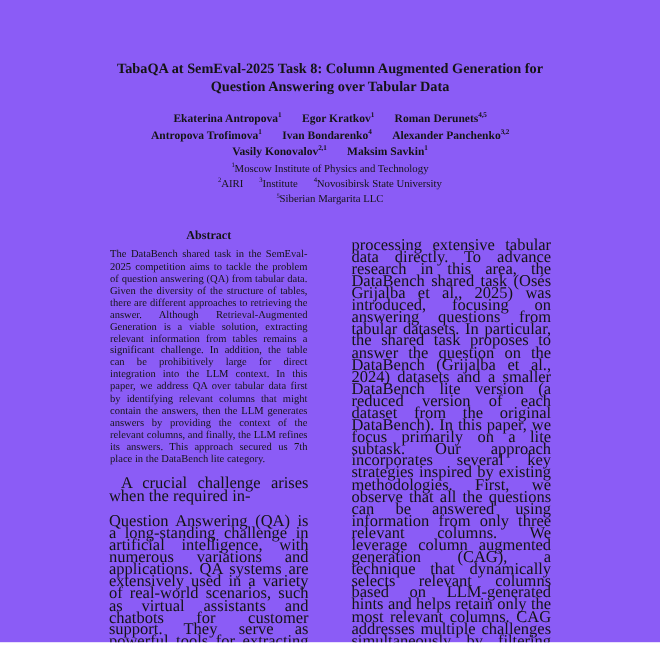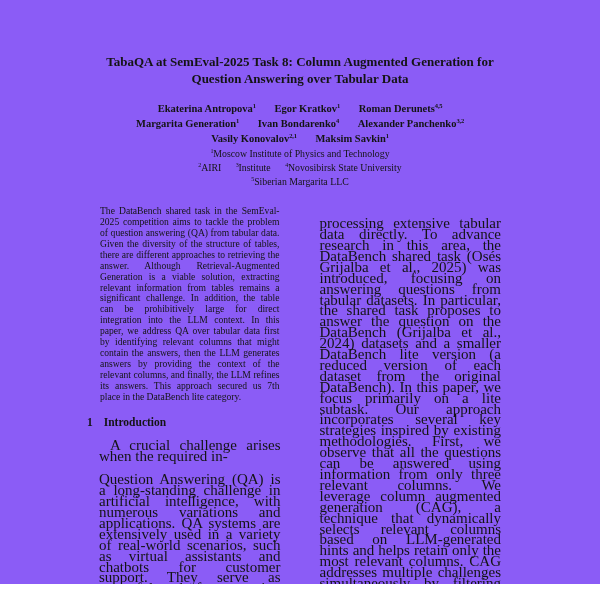--- a/index.html
+++ b/index.html
@@ -110,21 +110,21 @@
 
   <h1 class="title">TabaQA at SemEval-2025 Task 8: Column Augmented Generation for Question Answering over Tabular Data</h1>
 
   <div class="authors">
     <div class="author-line">
       <span class="author"><span>Ekaterina Antropova</span><sup>1</sup></span>
       <span class="author"><span>Egor Kratkov</span><sup>1</sup></span>
       <span class="author"><span>Roman Derunets</span><sup>4,5</sup></span>
     </div>
     <div class="author-line">
-      <span class="author"><span>Margarita Generation</span><sup>1</sup></span>
+      <span class="author"><span>Antropova Trofimova</span><sup>1</sup></span>
       <span class="author"><span>Ivan Bondarenko</span><sup>4</sup></span>
       <span class="author"><span>Alexander Panchenko</span><sup>3,2</sup></span>
     </div>
     <div class="author-line">
       <span class="author"><span>Vasily Konovalov</span><sup>2,1</sup></span>
       <span class="author"><span>Maksim Savkin</span><sup>1</sup></span>
     </div>
   </div>
 
   <div class="affiliations">
@@ -138,25 +138,23 @@
     </div>
     <div class="affiliation-line">
       <span class="affiliation"><sup>5</sup><span>Siberian Margarita LLC</span></span>
     </div>
   </div>
 
 
   <div class="columns">
 
     <div class="col">
+      <div class="abstract-heading">Abstract</div>
       <p class="abstract-text">The DataBench shared task in the SemEval-2025 competition aims to tackle the problem of question answering (QA) from tabular data. Given the diversity of the structure of tables, there are different approaches to retrieving the answer. Although Retrieval-Augmented Generation is a viable solution, extracting relevant information from tables remains a significant challenge. In addition, the table can be prohibitively large for direct integration into the LLM context. In this paper, we address QA over tabular data first by identifying relevant columns that might contain the answers, then the LLM generates answers by providing the context of the relevant columns, and finally, the LLM refines its answers. This approach secured us 7th place in the DataBench lite category.</p>
 
-      <h2 class="section-heading">
-        <span class="sec-num">1</span><span>Introduction</span>
-      </h2>
 
       <p class="body-par indent">A crucial challenge arises when the required in-</p>
       <p class="body-par">Question Answering (QA) is a long-standing challenge in artificial intelligence, with numerous variations and applications. QA systems are extensively used in a variety of real-world scenarios, such as virtual assistants and chatbots for customer support. They serve as powerful tools for extracting relevant information from large and diverse datasets.</p>
     </div>
 
     <div class="col">
       <p class="body-par">processing extensive tabular data directly. To advance research in this area, the DataBench shared task (Osés Grijalba et al., 2025) was introduced, focusing on answering questions from tabular datasets. In particular, the shared task proposes to answer the question on the DataBench (Grijalba et al., 2024) datasets and a smaller DataBench lite version (a reduced version of each dataset from the original DataBench). In this paper, we focus primarily on a lite subtask. Our approach incorporates several key strategies inspired by existing methodologies. First, we observe that all the questions can be answered using information from only three relevant columns. We leverage column augmented generation (CAG), a technique that dynamically selects relevant columns based on LLM-generated hints and helps retain only the most relevant columns. CAG addresses multiple challenges simultaneously by filtering out irrelevant columns, reducing noise, and significantly shrinking the table size, which enhances model efficiency. We then explore the effect of several prompting techniques: 1) iterative self-refinement employs a feedback loop where the model iteratively refines its own responses; 2) self-consistency answer selection improves the reliability of stochastic LLM generations by aggregating multiple generated answers; 3) Chain-of-thought (CoT) allows the model to produce intermediate</p>
     </div>
 
   </div>

